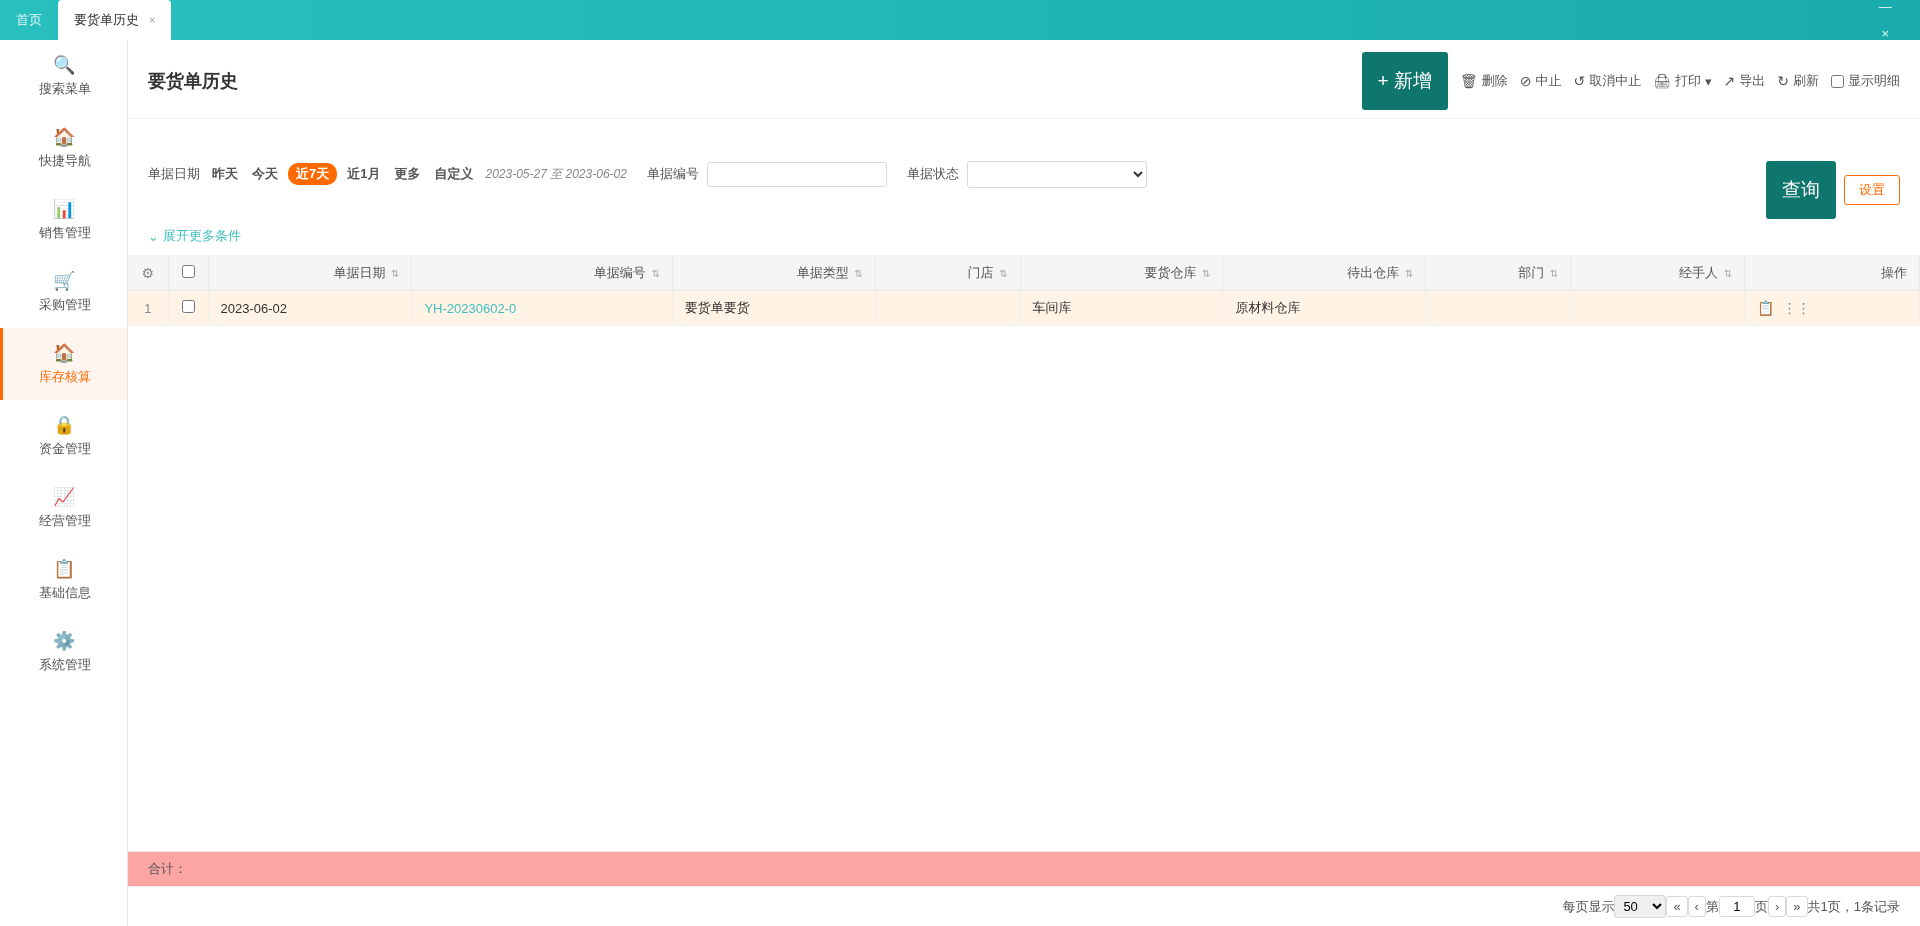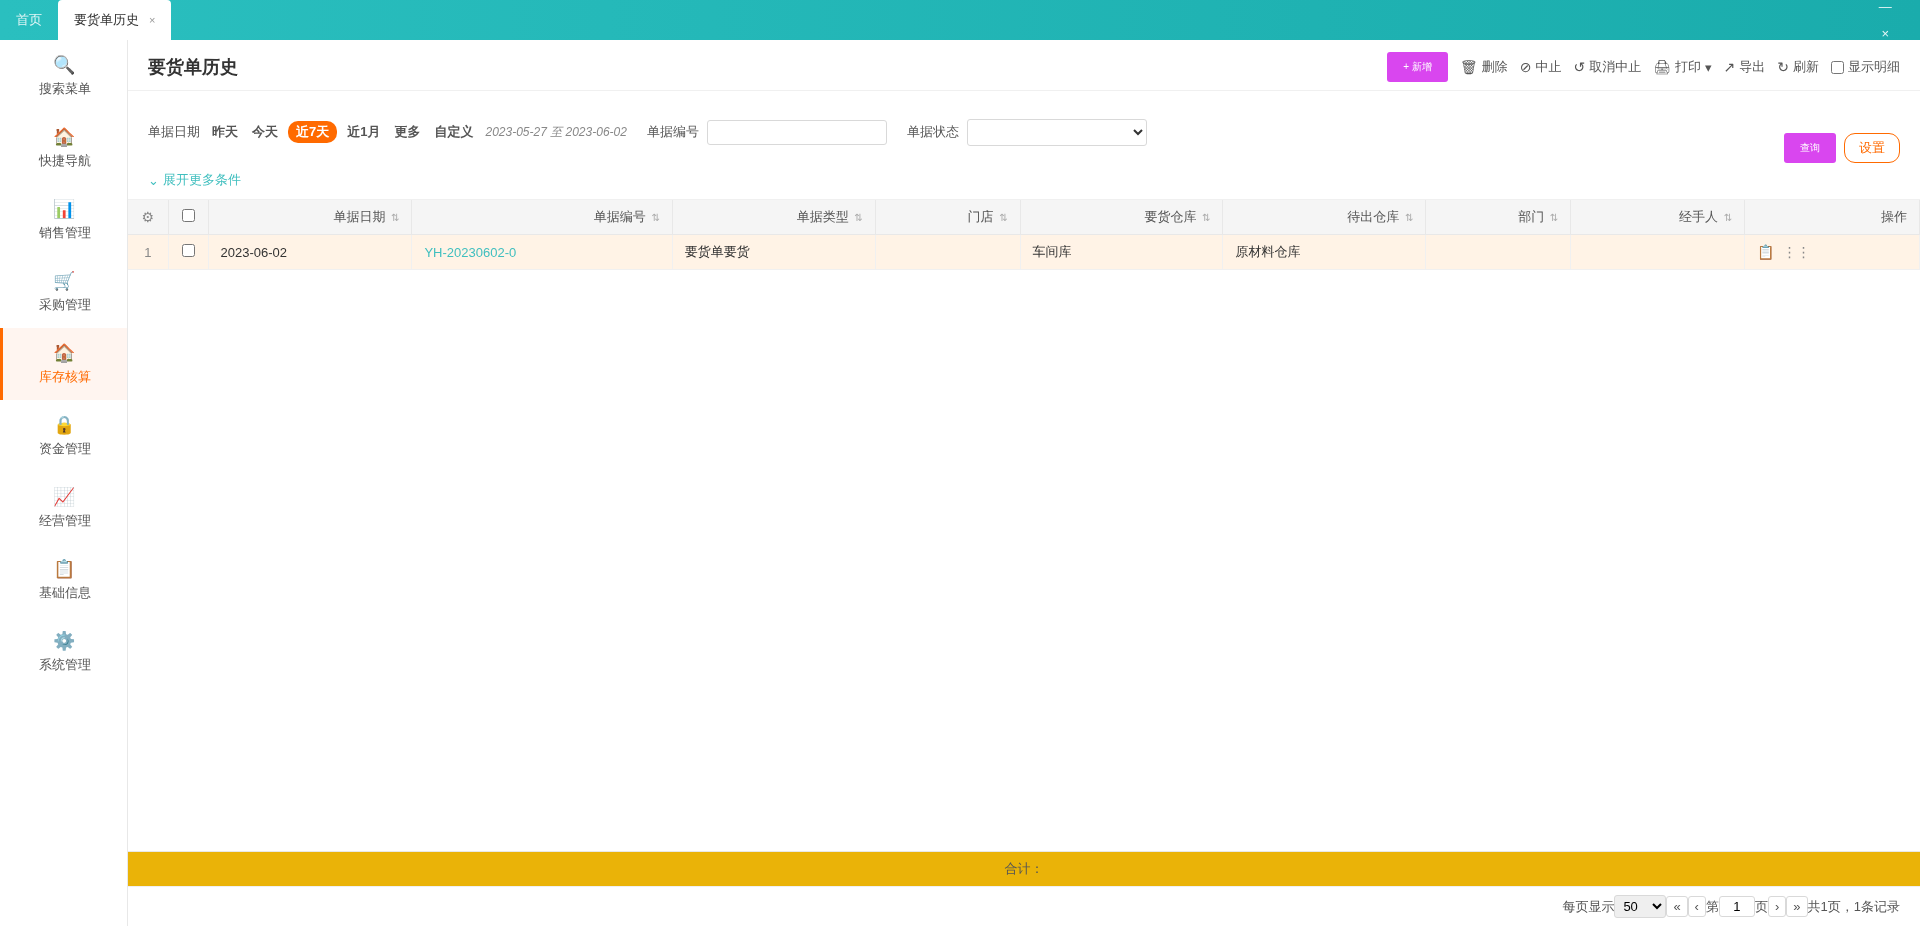--- a/index.html
+++ b/index.html
@@ -121,34 +121,34 @@
       display: flex;
       align-items: center;
       gap: 4px;
       color: #555;
       cursor: pointer;
       font-size: 13px;
       white-space: nowrap;
     }
     .toolbar-btn .icon { font-size: 14px; }
     .btn-primary {
-      background: #d946ef;
+      background: #0f766e;
       color: #fff;
       border: none;
-      padding: 8px 16px;
-      border-radius: 3px;
-      cursor: pointer;
-      font-size: 10px;
+      padding: 16px 16px;
+      border-radius: 3px;
+      cursor: pointer;
+      font-size: 19px;
     }
     .btn-secondary {
       background: #fff;
       color: #ff6a00;
       border: 1px solid #ff6a00;
       padding: 5px 14px;
-      border-radius: 11px;
+      border-radius: 3px;
       cursor: pointer;
       font-size: 13px;
     }
     .checkbox-show {
       display: flex;
       align-items: center;
       gap: 4px;
       font-size: 13px;
       color: #555;
       cursor: pointer;
@@ -270,29 +270,28 @@
     .link-text { color: #40bfbf; cursor: pointer; text-decoration: none; }
     .action-icons { display: flex; gap: 8px; align-items: center; }
     .action-icon { color: #888; cursor: pointer; font-size: 14px; }
 
     
     .settings-cell { width: 40px; text-align: center; }
     .gear-icon { color: #888; cursor: pointer; font-size: 14px; }
 
     
     .table-footer {
-      background: #eab308;
+      background: #fca5a5;
       border-top: 1px solid #e8e8e8;
       padding: 8px 20px;
       display: flex;
       align-items: center;
       flex-shrink: 0;
       font-size: 13px;
       color: #555;
-      justify-content: center;
     }
 
     
     .pagination-bar {
       display: flex;
       align-items: center;
       justify-content: flex-end;
       padding: 8px 20px;
       border-top: 1px solid #f0f0f0;
       flex-shrink: 0;

